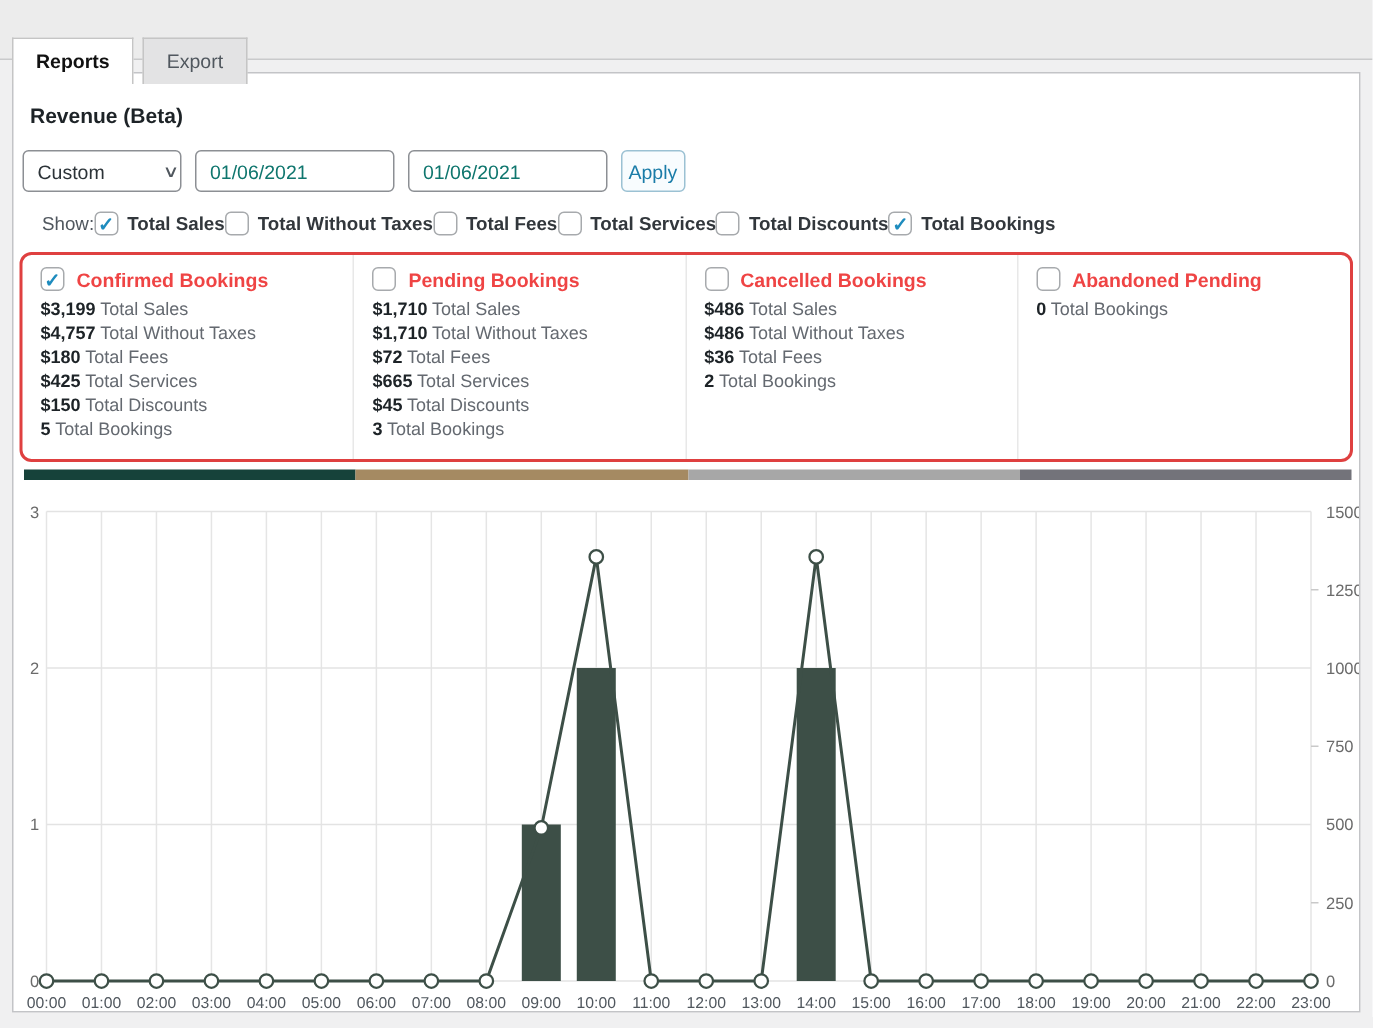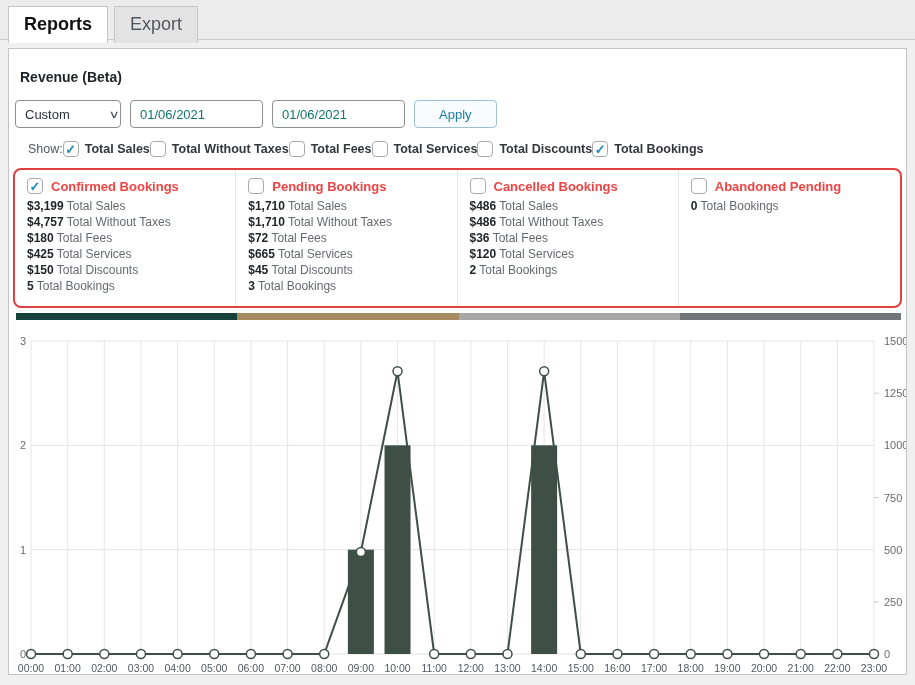--- a/index.html
+++ b/index.html
@@ -9,21 +9,21 @@
     font-size: 13px; color: #3c434a; background: #f0f0f1;
   }
   
   .tabbar {
     height: 40px; background: #ececec; border-bottom: 1px solid #c9cacb;
     display: flex; align-items: flex-end; padding-left: 8px;
   }
   .tab {
     padding: 7px 15px 8px; margin-right: 6px; border: 1px solid #c5c5c5;
     border-bottom: none; background: #e3e3e4; color: #50575e; cursor: pointer;
-    font-size: 18px; position: relative; top: 4px;
+    font-size: 13px; position: relative; top: 17px;
   }
   .tab.active { background: #fff; font-weight: 700; color: #111; }
   
   .panel {
     margin: 8px; background: #fff; border: 1px solid #c3c4c7;
     height: 627px; padding: 6px 4px 4px 4px; overflow: hidden;
   }
   .page-title { font-size: 14px; font-weight: 700; color: #1d2327; margin: 14px 0 15px 7px; }
   
   .filter-row { display: flex; gap: 9px; margin: 0 0 13px 2px; align-items: center; }
@@ -31,21 +31,21 @@
     width: 106px; height: 28px; border: 1px solid #8c8f94; border-radius: 4px;
     background: #fff; display: flex; align-items: center; justify-content: space-between;
     padding: 0 9px; cursor: pointer; color: #2c3338; gap: 40px;
   }
   .chevron { color: #50575e; font-size: 11px; transform: scaleX(1.4); }
   .date-input {
     width: 133px; height: 28px; border: 1px solid #8c8f94; border-radius: 4px;
     padding: 0 9px; font: inherit; color: #0f766e;
   }
   .apply-btn {
-    height: 28px; padding: 0 24px; border: 1px solid #9bc1d3; border-radius: 4px;
+    height: 28px; padding: 0 4px; border: 1px solid #9bc1d3; border-radius: 4px;
     background: #f8fcfe; color: #1a7ca8; font: inherit; cursor: pointer;
   }
   
   .show-row { display: flex; align-items: center; margin: 0 0 11px 15px; flex-wrap: nowrap; }
   .show-label { color: #50575e; font-size: 12.5px; }
   .cb-item { display: flex; align-items: center; gap: 6px; cursor: pointer; }
   .cb-item .cb-text { font-weight: 700; font-size: 12.5px; color: #32373c; white-space: nowrap; }
   .cb {
     width: 16px; height: 16px; border: 1px solid #a7aaad; border-radius: 4px;
     background: #fff; display: inline-flex; align-items: center; justify-content: center;
@@ -147,21 +147,20 @@
         <div class="stat"><span class="v">3</span><span class="l"> Total Bookings</span></div>
       </div>
       <div class="card">
         <div class="card-head">
           <span class="cb"></span>
           <span class="card-title">Cancelled Bookings</span>
         </div>
         <div class="stat"><span class="v">$486</span><span class="l"> Total Sales</span></div>
         <div class="stat"><span class="v">$486</span><span class="l"> Total Without Taxes</span></div>
         <div class="stat"><span class="v">$36</span><span class="l"> Total Fees</span></div>
-        <div class="stat"><span class="v">$120</span><span class="l"> Total Services</span></div>
         <div class="stat"><span class="v">2</span><span class="l"> Total Bookings</span></div>
       </div>
       <div class="card">
         <div class="card-head">
           <span class="cb"></span>
           <span class="card-title">Abandoned Pending</span>
         </div>
         <div class="stat"><span class="v">0</span><span class="l"> Total Bookings</span></div>
       </div>
     </div>

